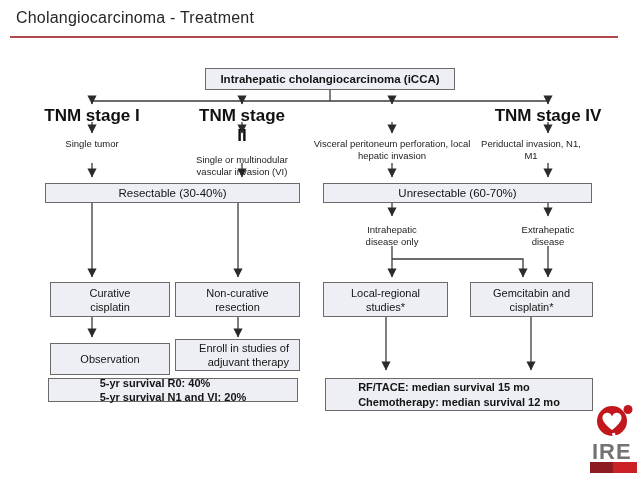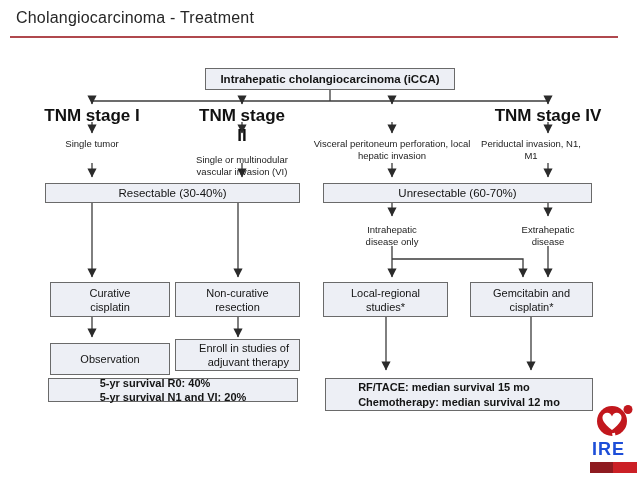--- a/index.html
+++ b/index.html
@@ -26,21 +26,21 @@
   .box.treat.narrowpad{padding:0 25px;}
   .box.outcome{font-weight:bold;font-size:11px;line-height:14.5px;justify-content:center;}
   .outcome-inner{width:max-content;margin:0 auto;text-align:left;}
   .flowlbl{
     position:absolute;z-index:2;text-align:center;color:#111;
   }
   .flowlbl.stage{font-weight:bold;font-size:17px;}
   .flowlbl.desc{font-size:9.5px;line-height:11.5px;color:#1c1c1c;}
   #ire-text{
     position:absolute;left:592px;top:439px;width:46px;z-index:2;
-    font-weight:bold;font-size:18px;letter-spacing:1px;color:#1d4ed8;
+    font-weight:bold;font-size:22px;letter-spacing:1px;color:#737373;
   }
   #ire-bar{position:absolute;left:590px;top:462px;width:47px;height:11px;z-index:2;display:flex;}
   #ire-bar .half-dark{width:23px;height:11px;background:#8e1b20;}
   #ire-bar .half-bright{width:24px;height:11px;background:#cb2026;}
   #ire-icon{position:absolute;left:592px;top:402px;z-index:2;}
 </style>
 </head>
 <body>
 
 <div id="slide">

